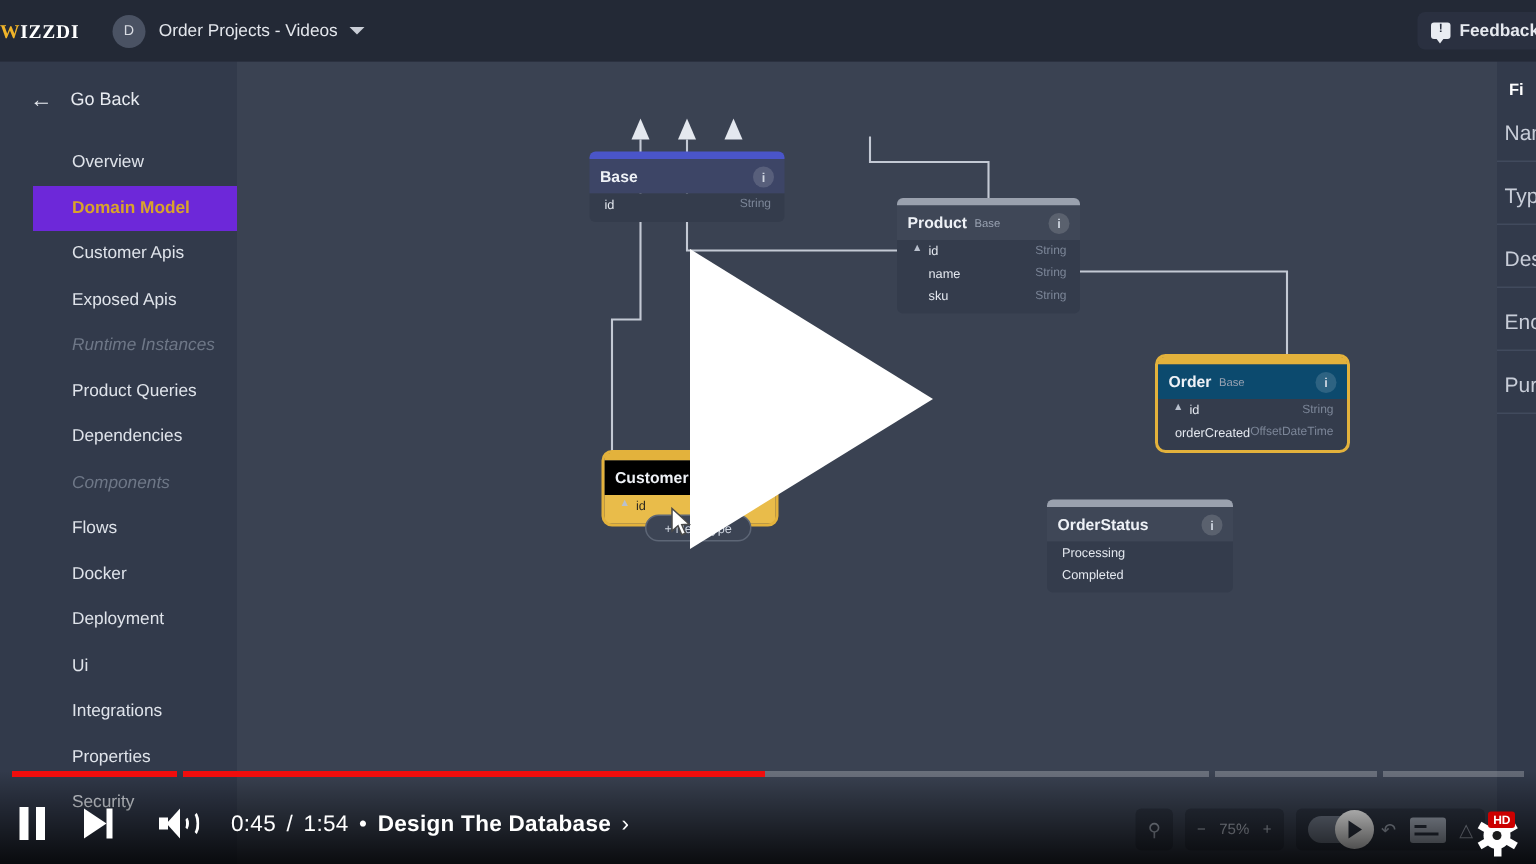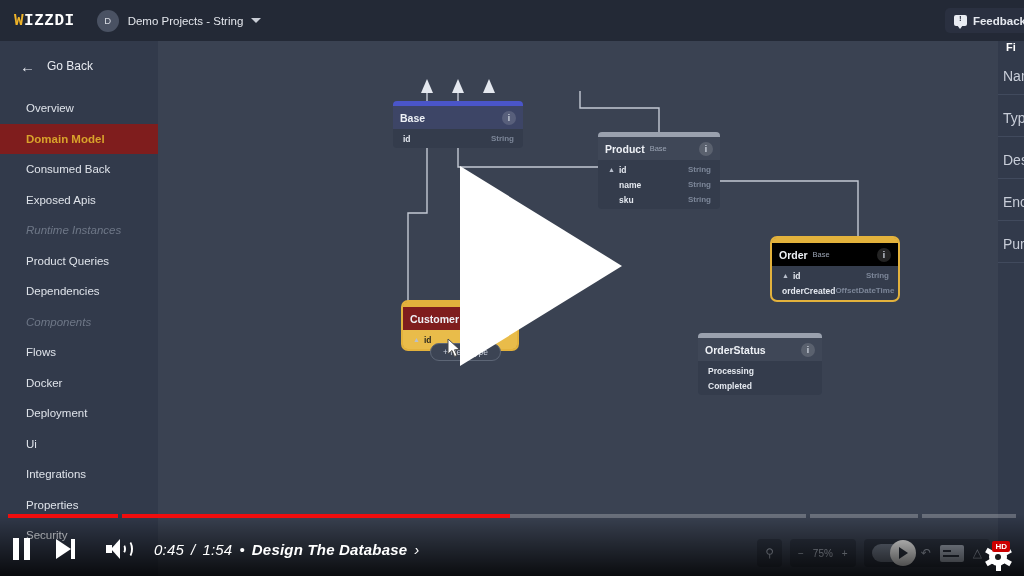--- a/index.html
+++ b/index.html
@@ -11,23 +11,23 @@
   }
   #root { position: relative; width: 1024px; height: 576px; overflow: hidden; }
 
   
   .topbar {
     position: absolute; top: 0; left: 0; width: 1024px; height: 41px;
     background: #232936; display: flex; align-items: center;
     z-index: 20;
   }
   .logo {
-    margin-left: 14px; font-size: 16px; font-weight: bold;
+    font-size: 13px; font-weight: bold;
     letter-spacing: 0.5px; color: #ffffff;
-    font-family: Liberation Mono, monospace;
+    font-family: Liberation Serif, serif;
   }
   .logo .w { color: #f0b429; }
   .avatar {
     width: 22px; height: 22px; border-radius: 50%;
     background: #4a5263; color: #d8dbe2; font-size: 9.5px;
     display: flex; align-items: center; justify-content: center;
     margin-left: 22px;
   }
   .proj-name {
     margin-left: 9px; color: #e3e6ec; font-size: 11.5px;
@@ -64,23 +64,23 @@
     background: #323a4b; z-index: 10;
   }
   .goback {
     display: flex; align-items: center; gap: 12px;
     height: 50px; padding-left: 20px; color: #e7eaf0; font-size: 12px;
   }
   .arrow-left { font-size: 15px; line-height: 1; color: #e7eaf0; }
   .nav { margin-top: 2px; }
   .nav-item {
     height: 30.5px; display: flex; align-items: center;
-    padding-left: 26px; color: #dfe3ea; font-size: 11.5px;
-  }
-  .nav-item.active { background: #7f1d1d; color: #d9a32b; font-weight: bold; }
+    padding-left: 26px; color: #dfe3ea; font-size: 11.5px; margin-left: 22px;
+  }
+  .nav-item.active { background: #6d28d9; color: #d9a32b; font-weight: bold; }
   .nav-item.disabled { color: #6e7787; font-style: italic; }
 
   
   .canvas {
     position: absolute; top: 41px; left: 158px;
     width: 840px; height: 535px; background: #3a4252;
   }
   .edges { position: absolute; inset: 0; }
 
   
@@ -96,66 +96,66 @@
   .node .hdr .sup {
     font-size: 7.5px; font-weight: normal; color: #9aa3b3; margin-left: 5px;
   }
   .node .info {
     margin-left: auto; width: 14px; height: 14px; border-radius: 50%;
     background: rgba(255,255,255,0.14); color: #cfd5e0;
     font-size: 8.5px; display: flex; align-items: center; justify-content: center;
   }
   .node .body { background: #343c4c; border-radius: 0 0 4px 4px; padding: 2px 0; }
   .row {
-    display: flex; align-items: center; height: 15px;
-    padding: 0 9px 0 10px; font-size: 8.5px; color: #e4e8ef; font-weight: bold;
+    display: flex; height: 15px;
+    padding: 0 9px 0 10px; font-size: 8.5px; color: #e4e8ef;
   }
   .row .type { margin-left: auto; color: #7c8698; font-size: 8px; }
   .row .key { margin-right: 4px; font-size: 7px; color: #b9c0cd; }
 
   
   #node-base { left: 235px; top: 60px; width: 130px; }
   #node-base .cap { background: #4a55c9; }
   #node-base .hdr { background: #3d4566; }
   
   #node-product { left: 440px; top: 91px; width: 122px; }
   #node-product .cap { background: #9aa1ae; }
   #node-product .hdr { background: #3f4757; }
   
   #node-order { left: 614px; top: 197px; width: 126px;
     outline: 2px solid #e3b23c; border-radius: 5px; }
   #node-order .cap { background: #e3b23c; }
-  #node-order .hdr { background: #000000; }
+  #node-order .hdr { background: #0c4a6e; }
   
   #node-status { left: 540px; top: 292px; width: 124px; }
   #node-status .cap { background: #9aa1ae; }
   #node-status .hdr { background: #3f4757; }
   #node-status .row { font-size: 8.5px; }
   
   #node-customer { left: 245px; top: 261px; width: 114px;
     outline: 2px solid #e3b23c; border-radius: 5px; }
   #node-customer .cap { background: #e3b23c; }
-  #node-customer .hdr { background: #7f1d1d; }
+  #node-customer .hdr { background: #000000; }
   #node-customer .body { background: #e9bc4a; }
   #node-customer .row { color: #2d2a20; }
 
   .pill-btn {
     position: absolute; left: 272px; top: 302px;
     height: 18px; padding: 0 12px; border-radius: 9px;
     background: #3c4454; border: 1px solid #5d6676;
     color: #cfd5e0; font-size: 8.5px;
     display: flex; align-items: center; gap: 3px;
   }
 
   
   .inspector {
     position: absolute; top: 41px; left: 998px; width: 26px; height: 535px;
     background: #323a4b; z-index: 11; overflow: hidden;
   }
-  .insp-title { color:#fff; font-size: 11px; font-weight: bold; padding: 0 0 0 8px;}
+  .insp-title { color:#fff; font-size: 11px; font-weight: bold; padding: 13px 0 0 8px;}
   .insp-field { padding: 14px 0 0 5px; }
   .insp-label { color:#c8cdd8; font-size: 14px; }
   .insp-line { height:1px; background:#414a5d; margin: 9px 0 0 0; }
 
   
   .play-big {
     position: absolute; left: 460px; top: 166px;
     width: 0; height: 0; z-index: 40;
     border-top: 100px solid transparent;
     border-bottom: 100px solid transparent;
@@ -196,21 +196,21 @@
     border-right:9px solid #fff;
   }
   .spk .wv {
     position:absolute; border:2px solid #fff; border-radius:50%;
     border-left-color:transparent; border-top-color:transparent; border-bottom-color:transparent;
   }
   .spk .wv1 { left:14px; top:5px; width:6px; height:10px; }
   .spk .wv2 { left:17px; top:1px; width:10px; height:18px; }
   .time-label {
     color: #fff; font-size: 15px; margin-left: 14px; letter-spacing: 0.2px;
-    display: flex; align-items: center; gap: 7px; font-style: italic;
+    display: flex; align-items: center; gap: 7px;
   }
   .chap-title { font-weight: bold; }
   .chev-right { font-size: 15px; color: #fff; }
 
   .right-ctls {
     position: absolute; right: 6px; bottom: 5px;
     display: flex; align-items: center; z-index: 52;
   }
   .gear {
     position: relative; width: 28px; height: 28px; margin: 0 6px;
@@ -265,42 +265,42 @@
 </head>
 <body>
 
 <div id="root">
 
   <div class="topbar">
     <div class="logo">
       <span class="w">W</span><span>IZZDI</span>
     </div>
     <div class="avatar">D</div>
-    <div class="proj-name">Demo Projects - String</div>
+    <div class="proj-name">Order Projects - Videos</div>
     <div class="chev-down"></div>
     <div class="feedback-btn">
       <span class="bubble"></span>
       <span>Feedback</span>
     </div>
   </div>
 
   <div class="sidebar">
     <div class="goback">
       <span class="arrow-left">←</span>
       <span>Go Back</span>
     </div>
     <div class="nav">
       <div class="nav-item">
           <span>Overview</span>
         </div>
       <div class="nav-item active">
           <span>Domain Model</span>
         </div>
       <div class="nav-item">
-          <span>Consumed Back</span>
+          <span>Customer Apis</span>
         </div>
       <div class="nav-item">
           <span>Exposed Apis</span>
         </div>
       <div class="nav-item disabled">
           <span>Runtime Instances</span>
         </div>
       <div class="nav-item">
           <span>Product Queries</span>
         </div>

